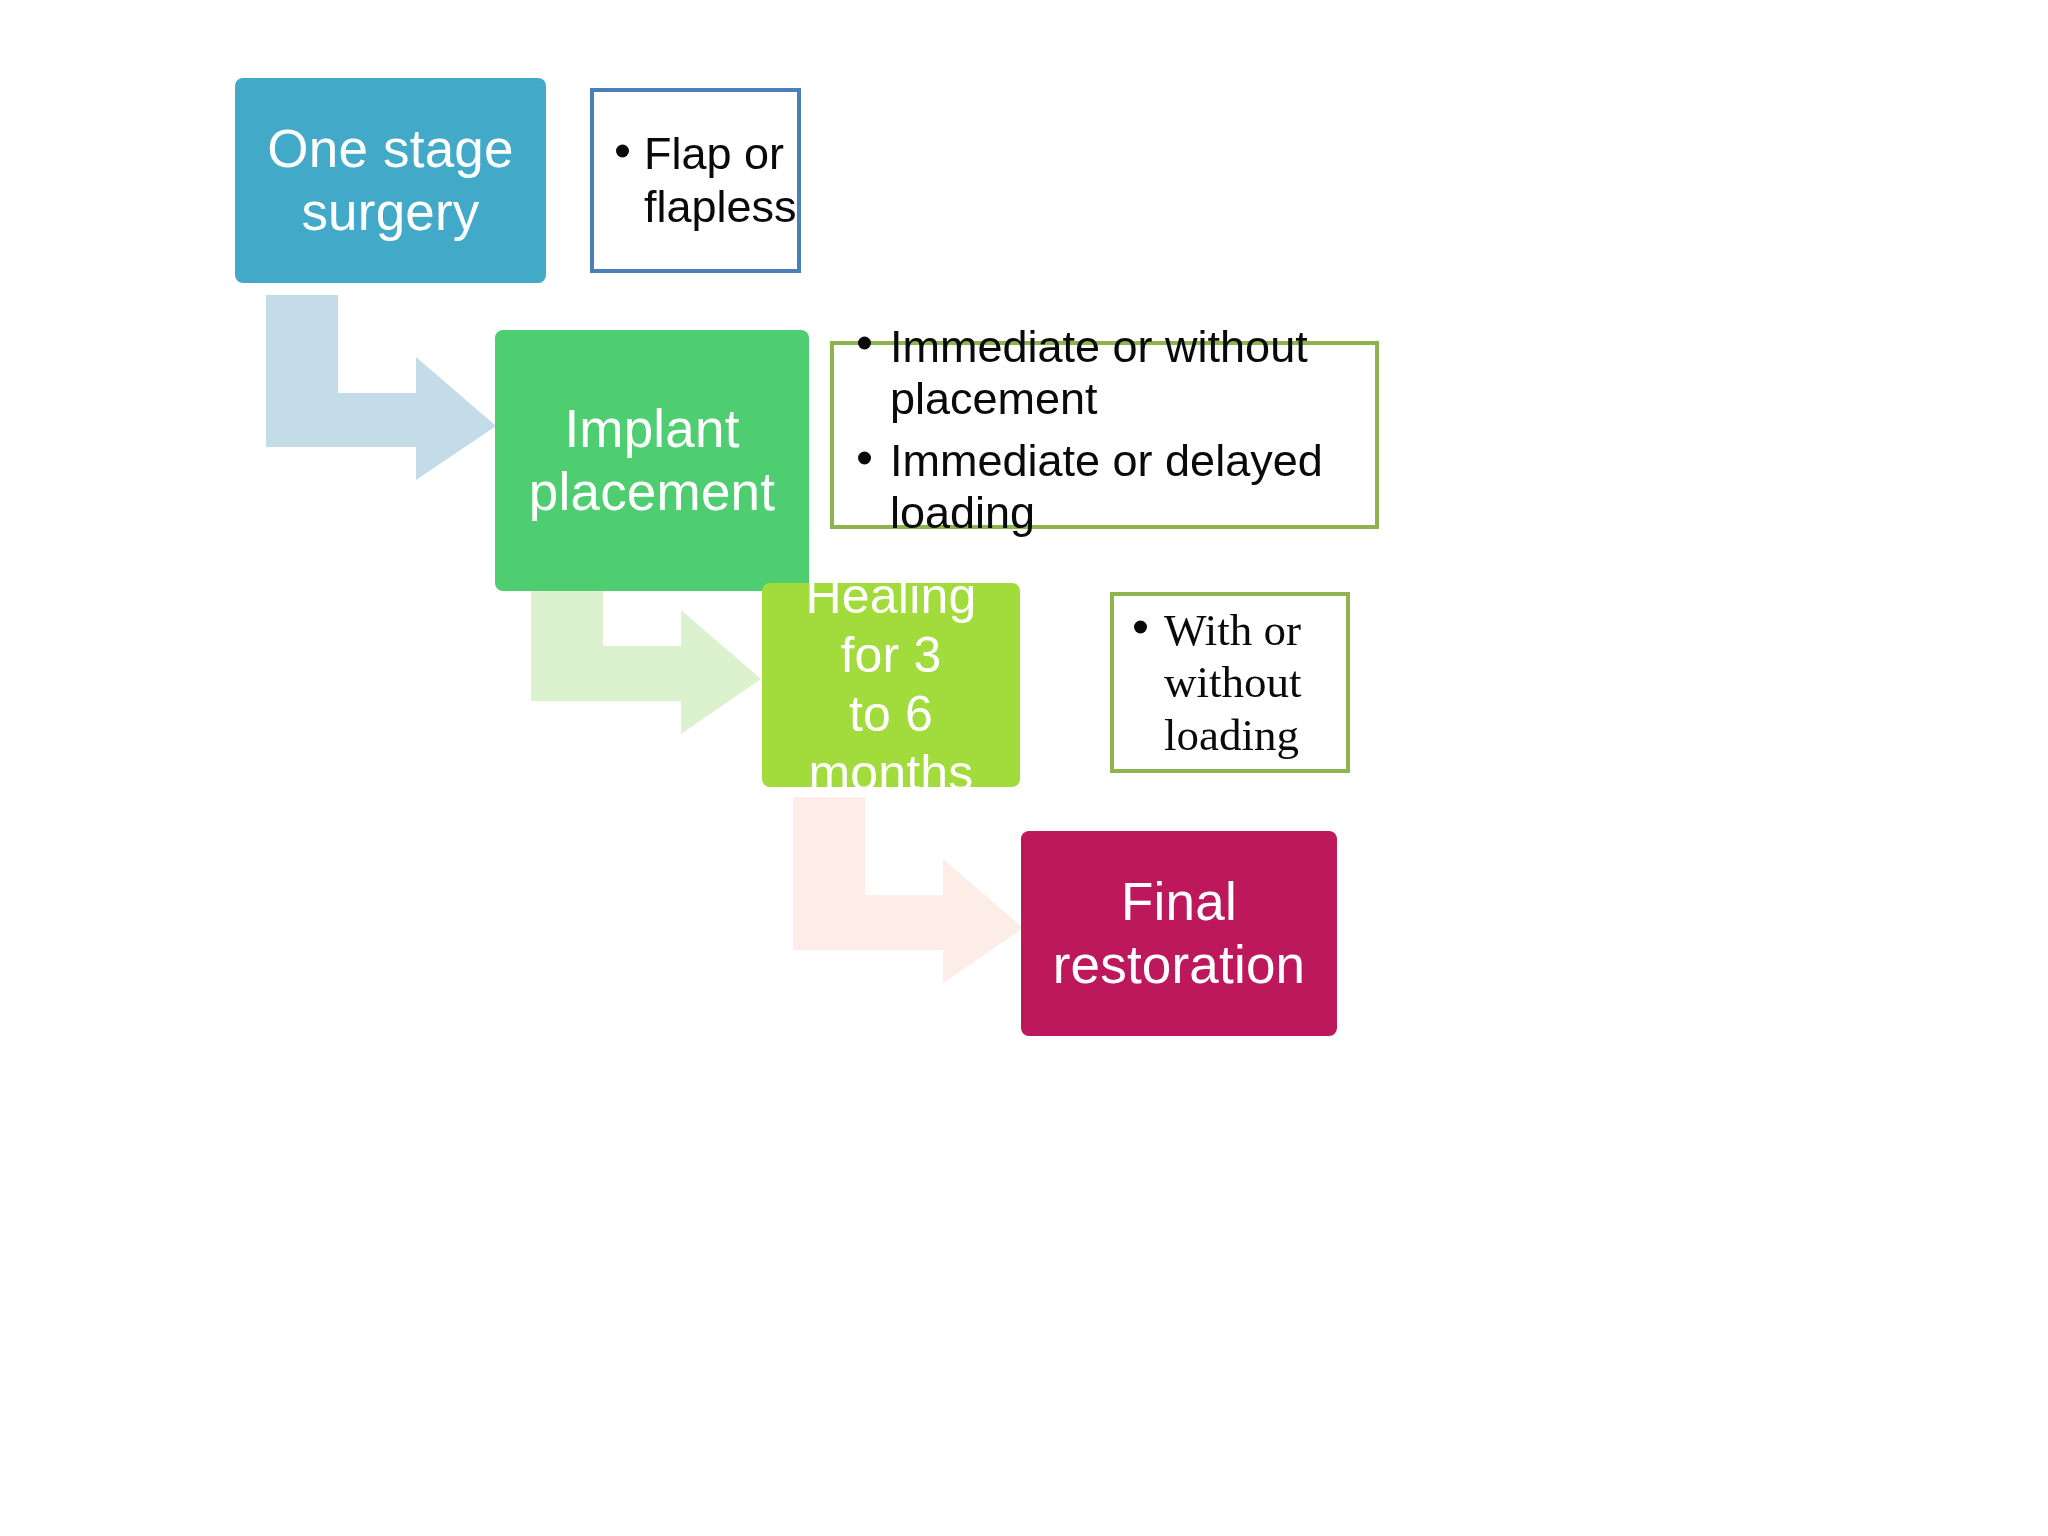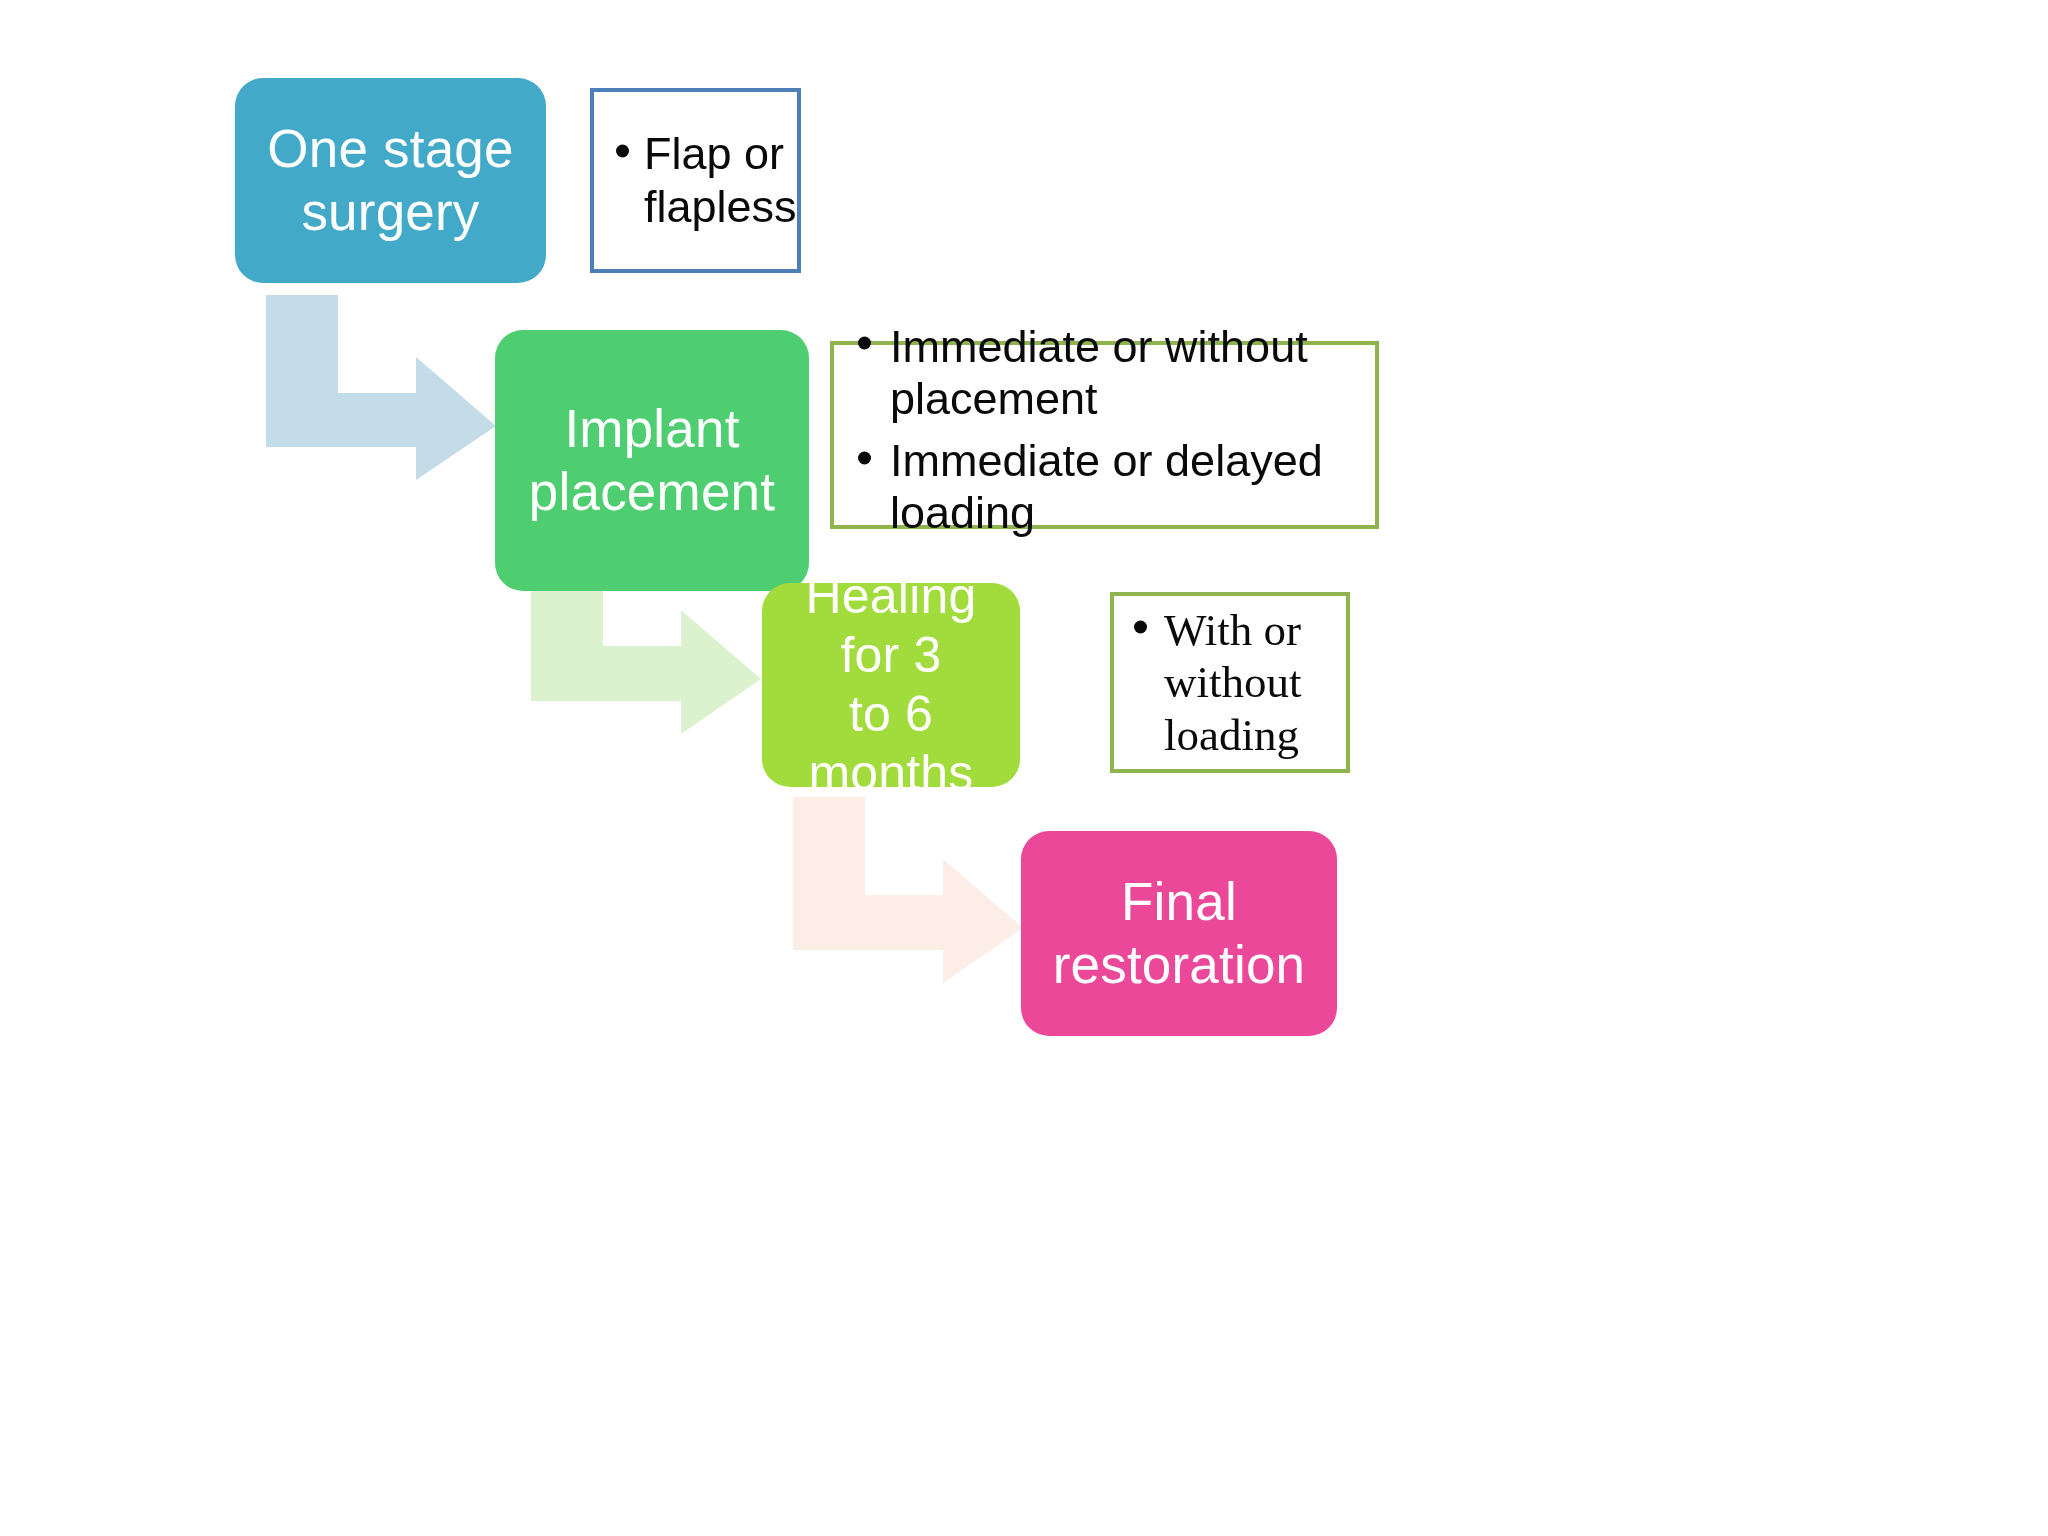--- a/index.html
+++ b/index.html
@@ -20,21 +20,21 @@
   }
 
   
   .proc-box {
     position: absolute;
     display: flex;
     align-items: center;
     justify-content: center;
     text-align: center;
     color: #ffffff;
-    border-radius: 28px;
+    border-radius: 8px;
     box-sizing: border-box;
     padding: 6px 14px;
     line-height: 1.18;
     letter-spacing: 0.2px;
     z-index: 3;
   }
   .proc-label {
     display: block;
     white-space: pre-line;
   }
@@ -49,21 +49,21 @@
     background: #4ECE70;
     font-size: 53px;
   }
   #box-healing {
     left: 762px; top: 583px; width: 258px; height: 204px;
     background: #A2DB3C;
     font-size: 50px;
   }
   #box-final-restoration {
     left: 1021px; top: 831px; width: 316px; height: 205px;
-    background: #ec4899;
+    background: #be185d;
     font-size: 53px;
   }
 
   
   .note-box {
     position: absolute;
     background: #ffffff;
     box-sizing: border-box;
     display: flex;
     flex-direction: column;

